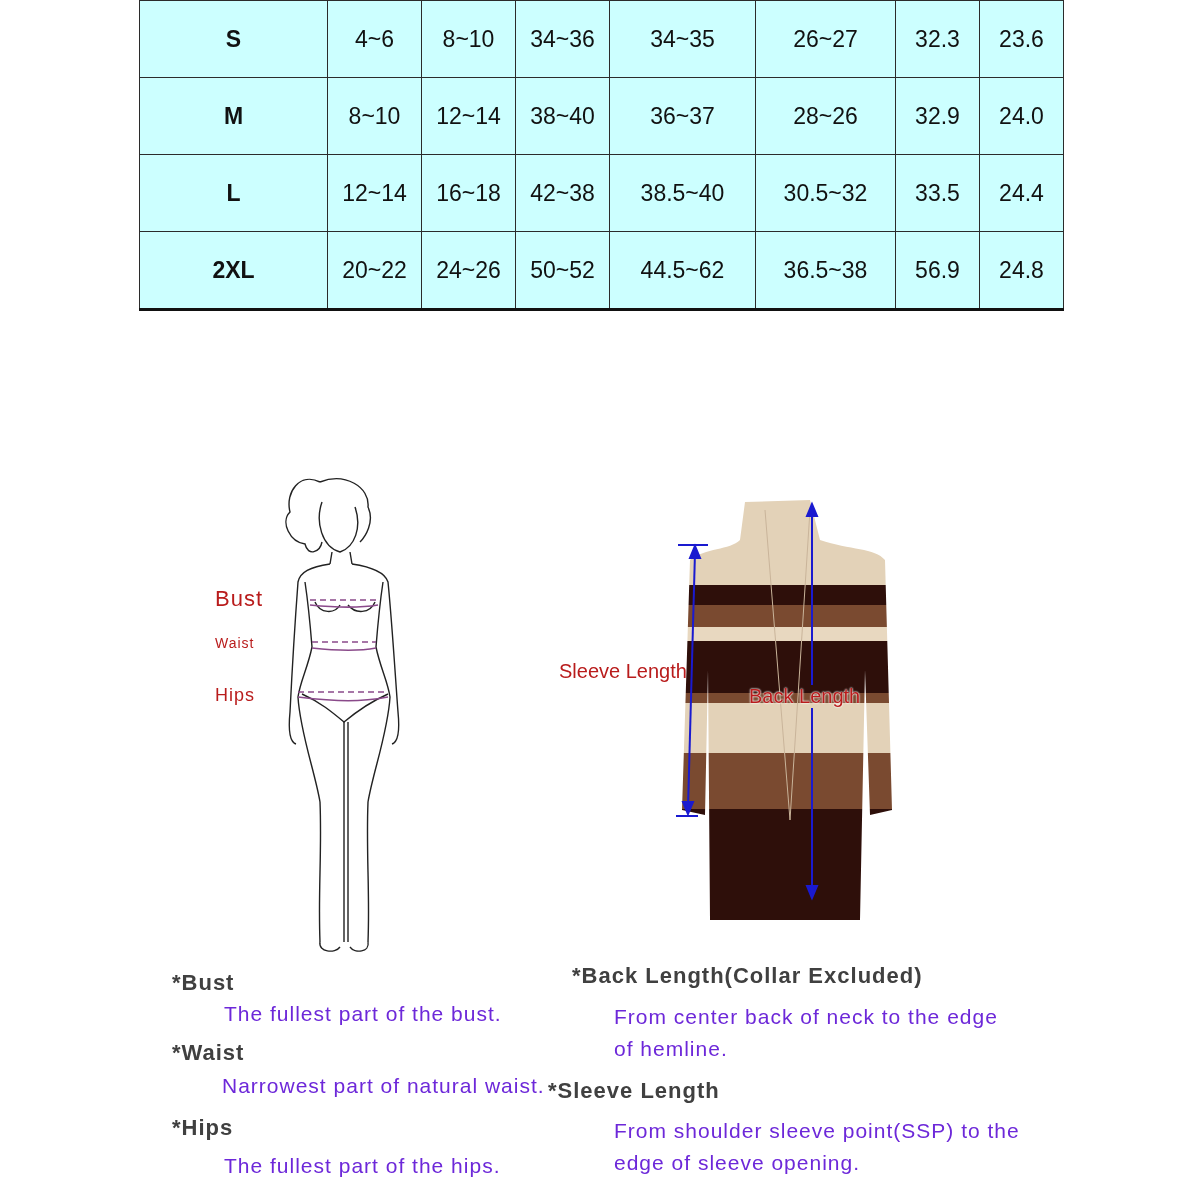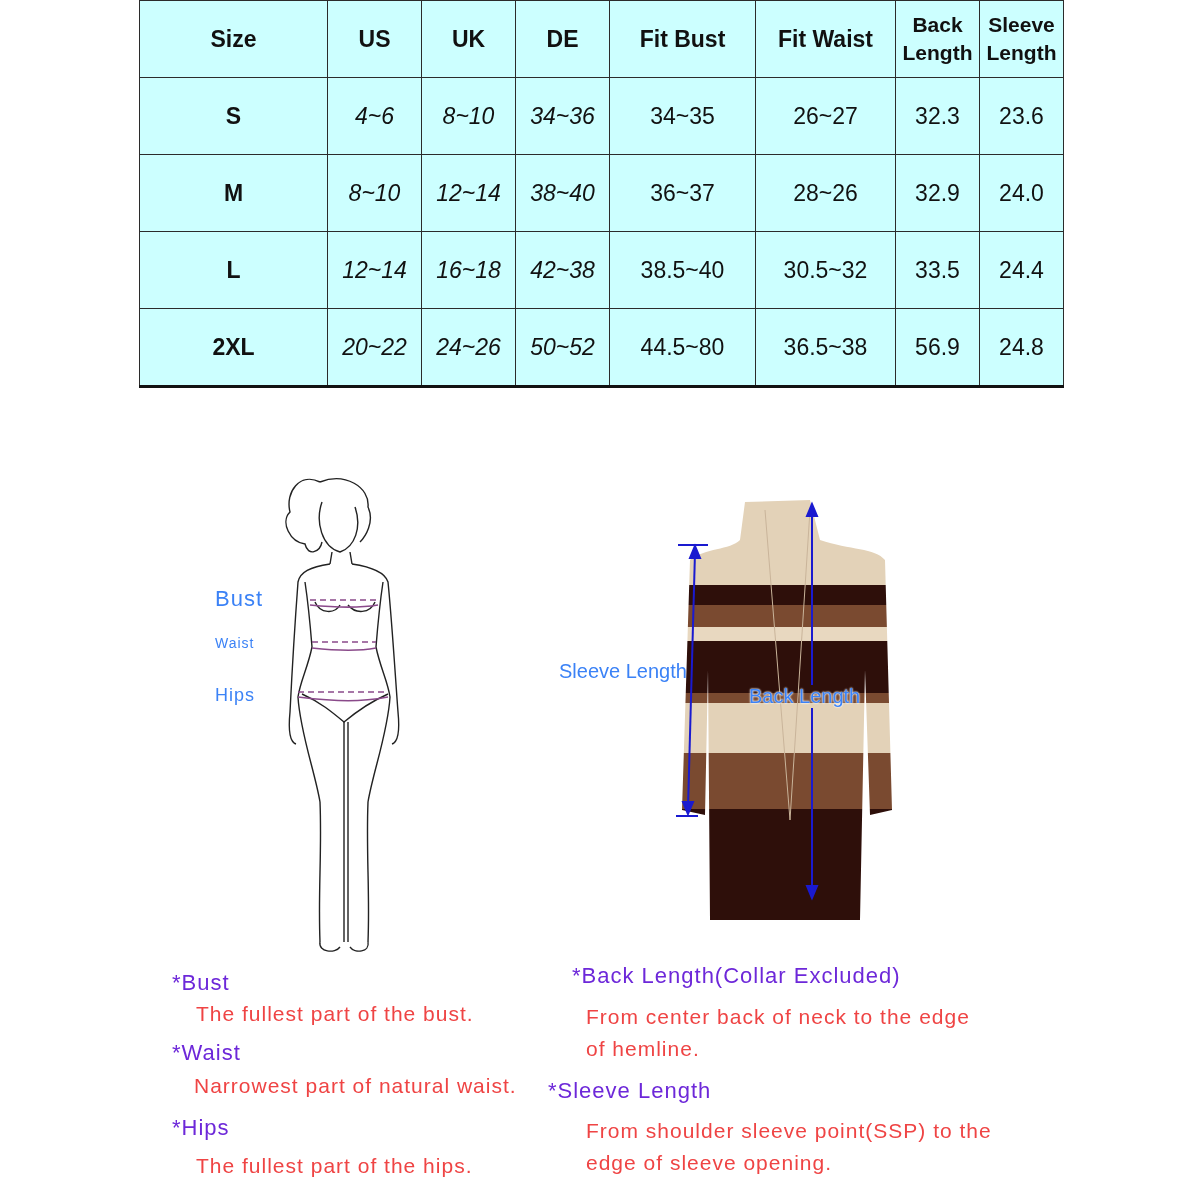--- a/index.html
+++ b/index.html
@@ -9,58 +9,42 @@
       background: #ccffff; table-layout: fixed;
     }
     #size-table td, #size-table th {
       border: 1.5px solid #2b2b2b; text-align: center; vertical-align: middle;
       height: 76px; padding: 0; color: #111;
       font-size: 23px;
     }
     #size-table th { font-weight: bold; font-size: 23px; line-height: 28px; }
     #size-table th.small { font-size: 21px; line-height: 28px; }
     #size-table td.size { font-weight: bold; }
-    #size-table td.it { font-style: italic; }
+    #size-table td.it { }
     #size-table { border-bottom: 3px solid #111; }
 
-    .label-blue { color: #6d28d9; position: absolute; font-size: 22px; letter-spacing: 1px; }
-    .desc { position: absolute; color: #ef4444; font-size: 21px; letter-spacing: 1px; line-height: 32px; }
-    .ann { position: absolute; color: #3b82f6; font-size: 20px; }
+    .label-blue { color: #404040; position: absolute; font-size: 22px; letter-spacing: 1px; font-weight: bold; }
+    .desc { position: absolute; color: #6d28d9; font-size: 21px; letter-spacing: 1px; line-height: 32px; margin-left: 28px; }
+    .ann { position: absolute; color: #b91c1c; font-size: 20px; }
   </style>
 </head>
 <body>
 
 <table id="size-table">
   <colgroup>
     <col style="width:188px">
       <col style="width:94px">
       <col style="width:94px">
       <col style="width:94px">
     <col style="width:146px">
       <col style="width:140px">
       <col style="width:84px">
       <col style="width:84px">
   </colgroup>
   <tbody>
-      <tr>
-    <th>Size</th>
-    <th>US</th>
-    <th>UK</th>
-    <th>DE</th>
-    <th>Fit Bust</th>
-    <th>Fit Waist</th>
-    <th class="small">
-      <div>Back</div>
-      <div>Length</div>
-    </th>
-    <th class="small">
-      <div>Sleeve</div>
-      <div>Length</div>
-    </th>
-  </tr>
   <tr>
     <td class="size">S</td>
     <td class="it">4~6</td>
     <td class="it">8~10</td>
     <td class="it">34~36</td>
     <td>34~35</td>
     <td>26~27</td>
     <td>32.3</td>
     <td>23.6</td>
   </tr>
@@ -82,21 +66,21 @@
     <td>38.5~40</td>
     <td>30.5~32</td>
     <td>33.5</td>
     <td>24.4</td>
   </tr>
   <tr>
     <td class="size">2XL</td>
     <td class="it">20~22</td>
     <td class="it">24~26</td>
     <td class="it">50~52</td>
-    <td>44.5~80</td>
+    <td>44.5~62</td>
     <td>36.5~38</td>
     <td>56.9</td>
     <td>24.8</td>
   </tr>
 </tbody>
   </table>
 
 <svg style="position:absolute;left:260px;top:472px" width="170" height="490" viewBox="0 0 170 490">
   <g fill="none" stroke="#222" stroke-width="1.4">
 

